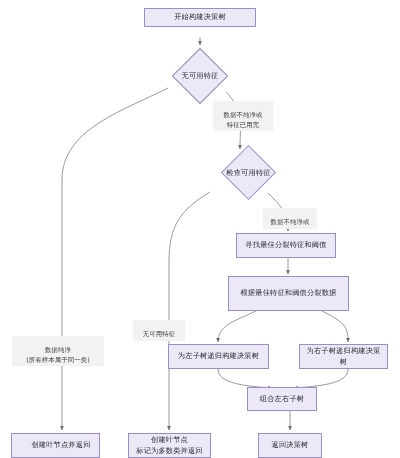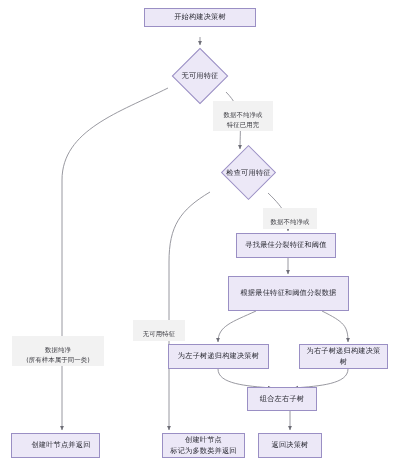--- a/index.html
+++ b/index.html
@@ -156,21 +156,21 @@
   </div>
 
   <div class="node" style="left:258px; top:433px; width:64px; height:25px;">
     <span class="txt">返回决策树</span>
   </div>
 
   <div class="node" style="left:11px; top:433px; width:89px; height:25px;padding-left:15px;">
     <span class="txt">创建叶节点并返回</span>
   </div>
 
-  <div class="node" style="left:128px; top:433px; width:83px; height:25px;margin-left:34px;">
+  <div class="node" style="left:128px; top:433px; width:83px; height:25px;">
     <span class="txt">创建叶节点
 标记为多数类并返回</span>
   </div>
 
   <div class="edge-label" style="left:12px; top:336px; width:88px;">
     <span>数据纯净
 (所有样本属于同一类)</span>
   </div>
 
   <div class="edge-label" style="left:213px; top:101px; width:56px;">

